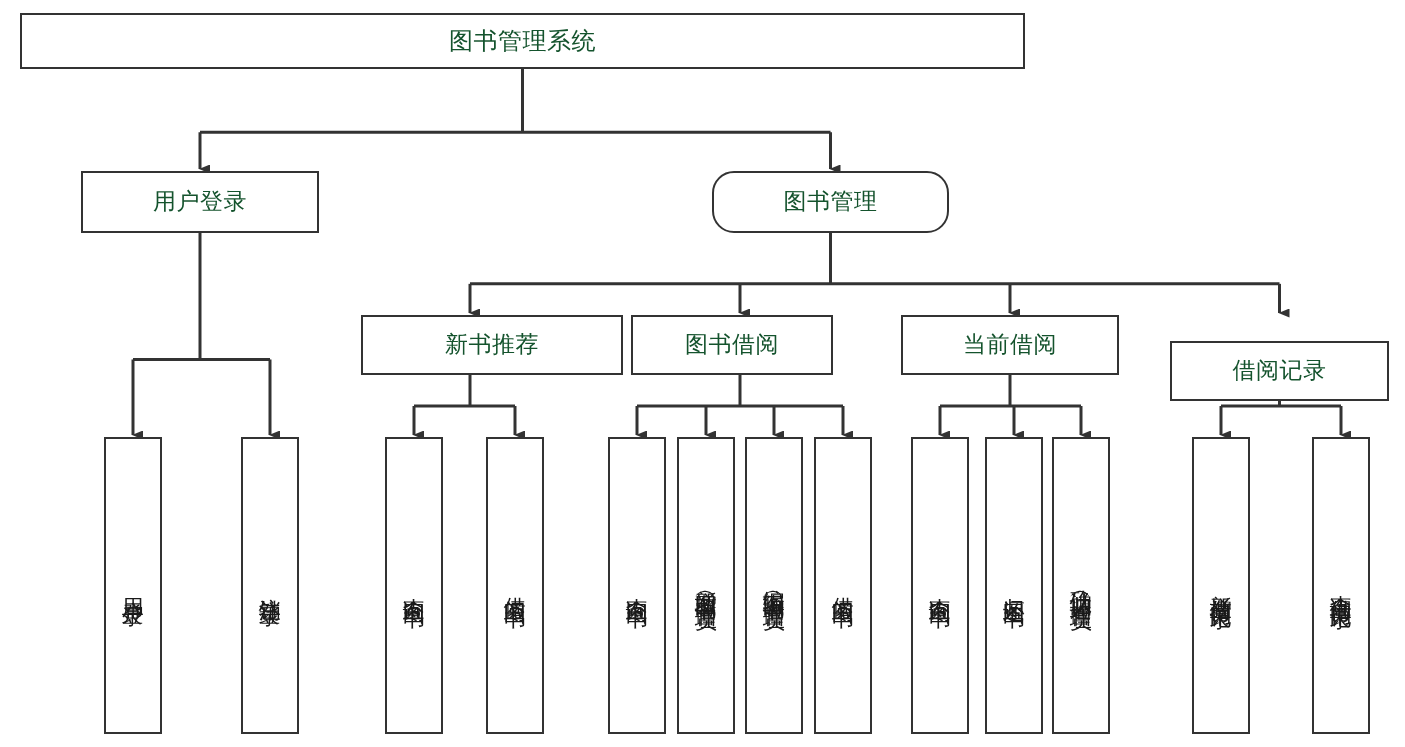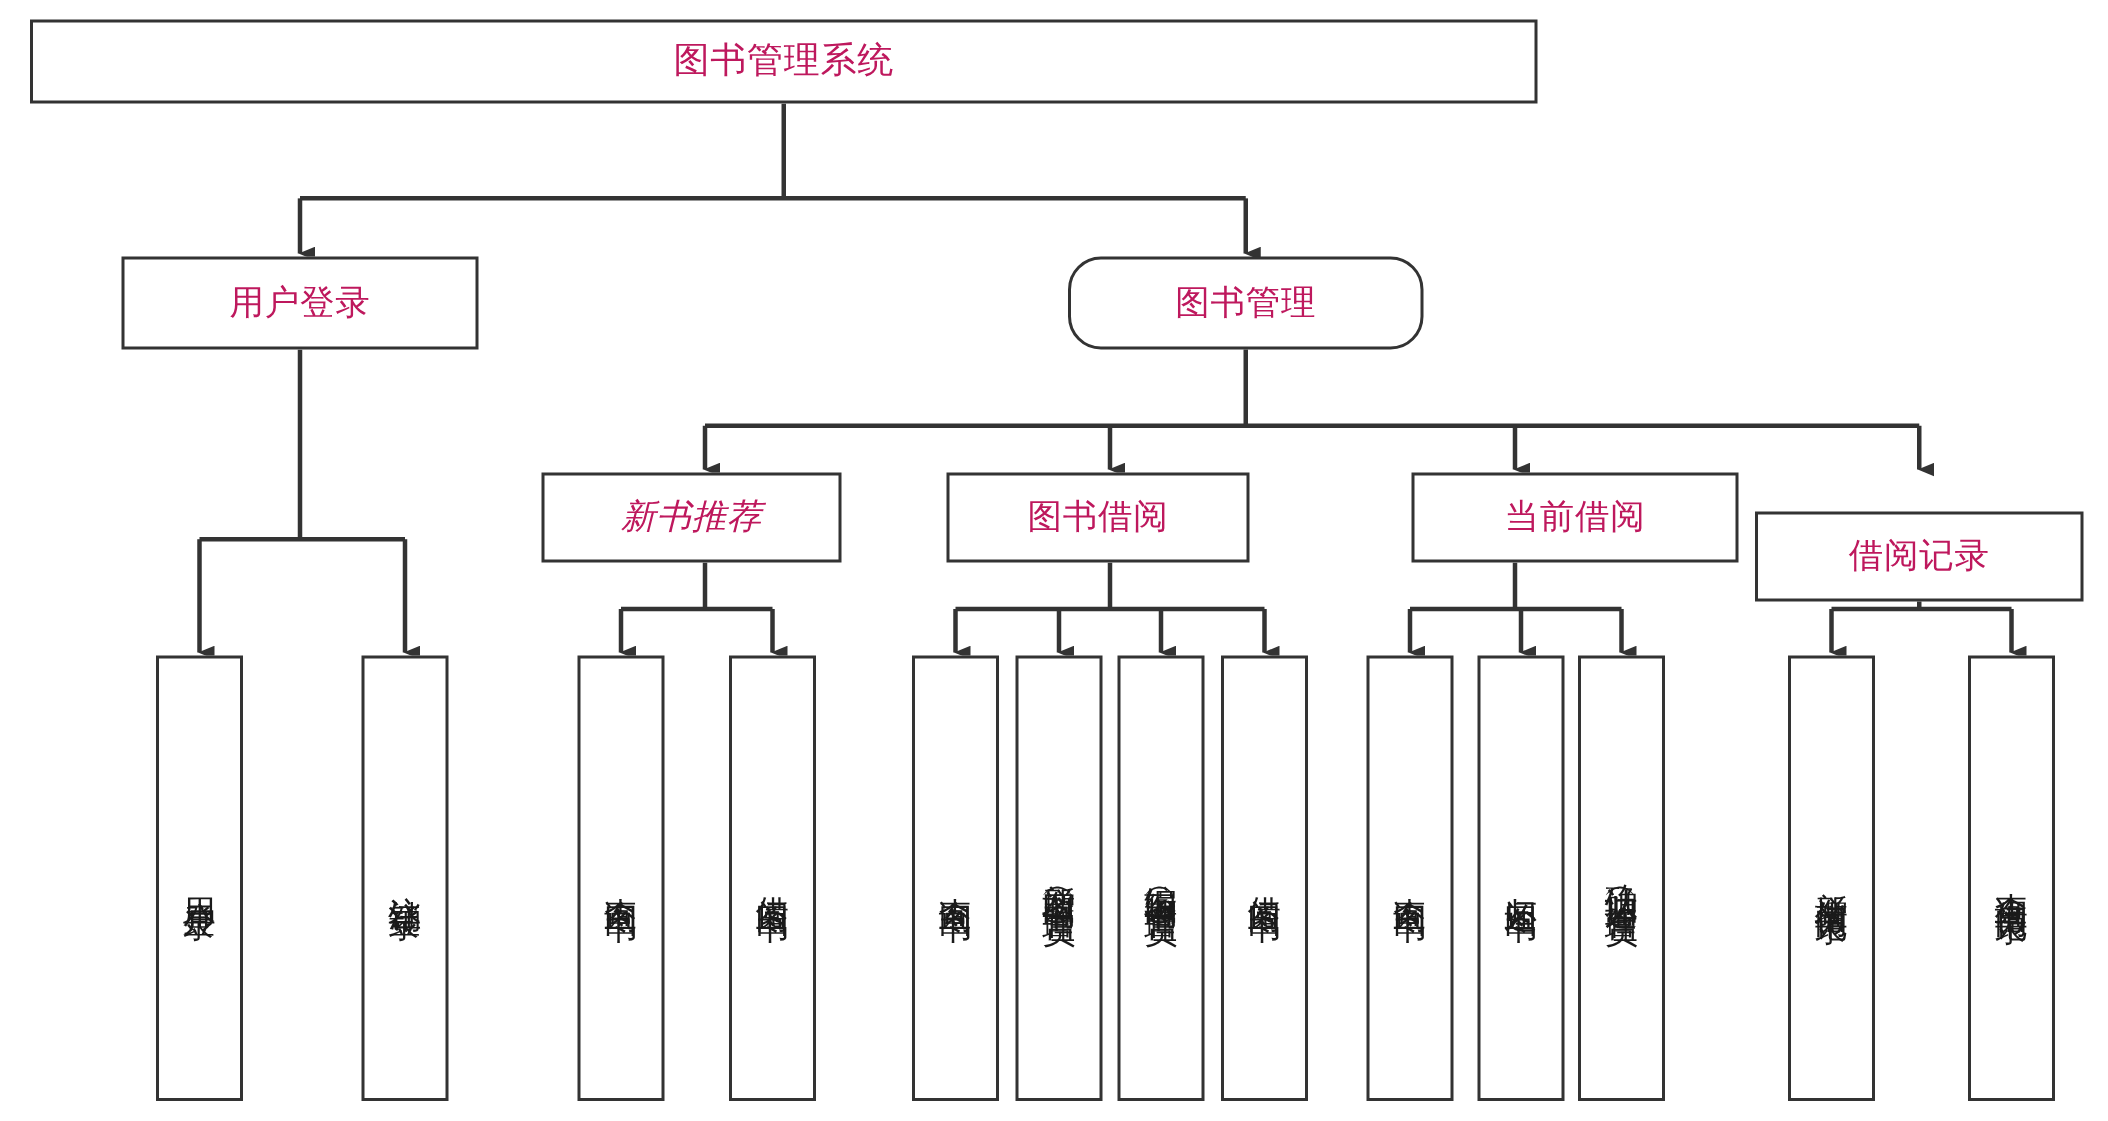--- a/index.html
+++ b/index.html
@@ -34,21 +34,21 @@
     box-sizing: border-box;
     background: #ffffff;
     border: 2.5px solid #333333;
     display: flex;
     align-items: center;
     justify-content: center;
     overflow: hidden;
   }
   .node-label-h {
     font-size: 23px;
-    color: #be185d;
+    color: #14532d;
     line-height: 1.2;
     white-space: nowrap;
     letter-spacing: 0.5px;
   }
   .node-label-v {
     font-size: 22px;
     color: #1a1a1a;
     writing-mode: vertical-rl;
     text-orientation: upright;
     line-height: 1.35;
@@ -120,27 +120,27 @@
   <div id="node-layer">
       <div class="node-box" style="left: 20px; top: 13px; width: 1005px; height: 56px;">
         <span class="node-label-h title-label">图书管理系统</span>
       </div>
       <div class="node-box" style="left: 81px; top: 171px; width: 238px; height: 62px;">
         <span class="node-label-h">用户登录</span>
       </div>
       <div class="node-box" style="left: 712px; top: 171px; width: 237px; height: 62px; border-radius: 22px;">
         <span class="node-label-h">图书管理</span>
       </div>
-      <div class="node-box" style="left: 361px; top: 315px; width: 200px; height: 60px; font-style: italic;">
+      <div class="node-box" style="left: 361px; top: 315px; width: 262px; height: 60px;">
         <span class="node-label-h">新书推荐</span>
       </div>
       <div class="node-box" style="left: 631px; top: 315px; width: 202px; height: 60px;">
         <span class="node-label-h">图书借阅</span>
       </div>
-      <div class="node-box" style="left: 901px; top: 315px; width: 218px; height: 60px; margin-left: 40px;">
+      <div class="node-box" style="left: 901px; top: 315px; width: 218px; height: 60px;">
         <span class="node-label-h">当前借阅</span>
       </div>
       <div class="node-box" style="left: 1170px; top: 315px; width: 219px; height: 60px; margin-top: 26px;">
         <span class="node-label-h">借阅记录</span>
       </div>
       <div class="node-box" style="left: 104px; top: 437px; width: 58px; height: 297px;">
         <span class="node-label-v">用户登录</span>
       </div>
       <div class="node-box" style="left: 241px; top: 437px; width: 58px; height: 297px;">
         <span class="node-label-v">注销登录</span>

